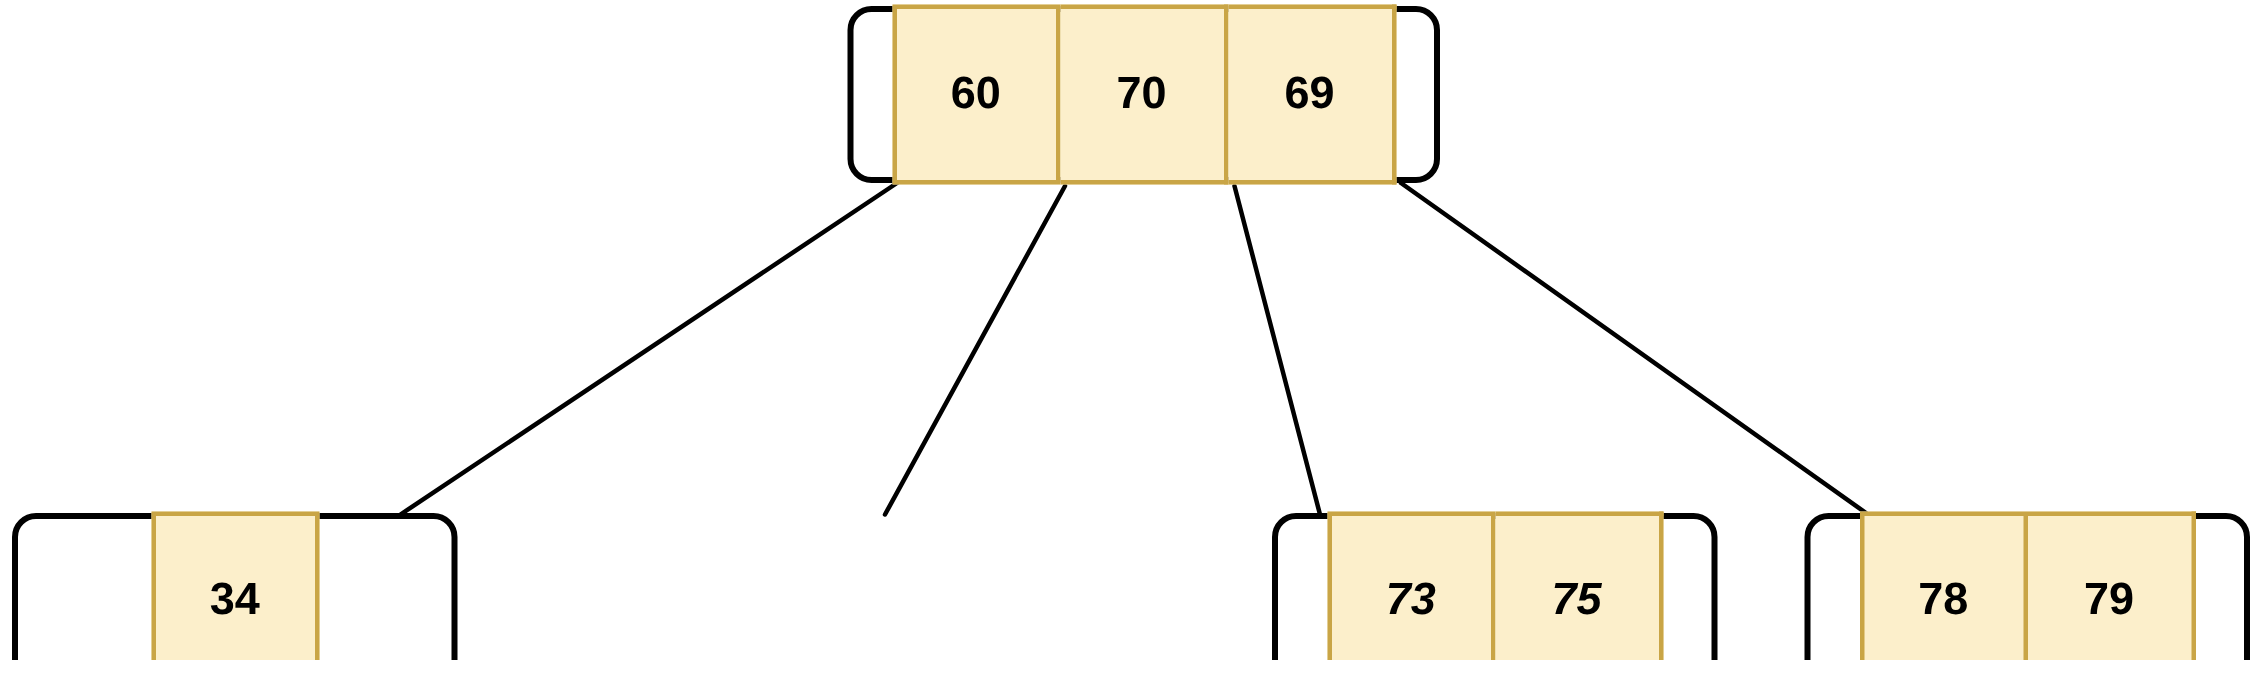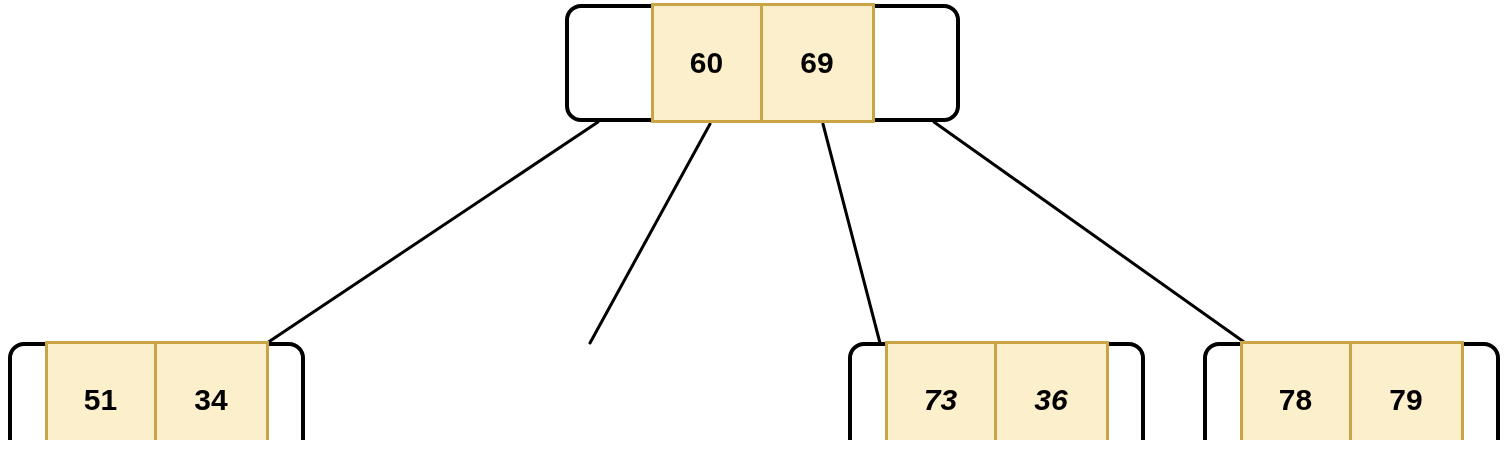--- a/index.html
+++ b/index.html
@@ -79,36 +79,36 @@
   <svg class="edges-svg" viewBox="0 0 1504 464" xmlns="http://www.w3.org/2000/svg">
     <line x1="598" y1="122" x2="267" y2="343"></line>
     <line x1="710" y1="124" x2="590" y2="343"></line>
     <line x1="823" y1="124" x2="880" y2="343"></line>
     <line x1="934" y1="122" x2="1244" y2="342"></line>
   </svg>
 
   <div class="btree-node" id="node-root">
     <div class="cells">
       <div class="cell">60</div>
+      <div class="cell">70</div>
       <div class="cell">69</div>
     </div>
   </div>
 
   <div class="btree-node" id="node-child1">
     <div class="cells">
-      <div class="cell">51</div>
       <div class="cell">34</div>
     </div>
   </div>
 
 
   <div class="btree-node" id="node-child3">
     <div class="cells">
       <div class="cell">73</div>
-      <div class="cell">36</div>
+      <div class="cell">75</div>
     </div>
   </div>
 
   <div class="btree-node" id="node-child4">
     <div class="cells">
       <div class="cell">78</div>
       <div class="cell">79</div>
     </div>
   </div>
 

